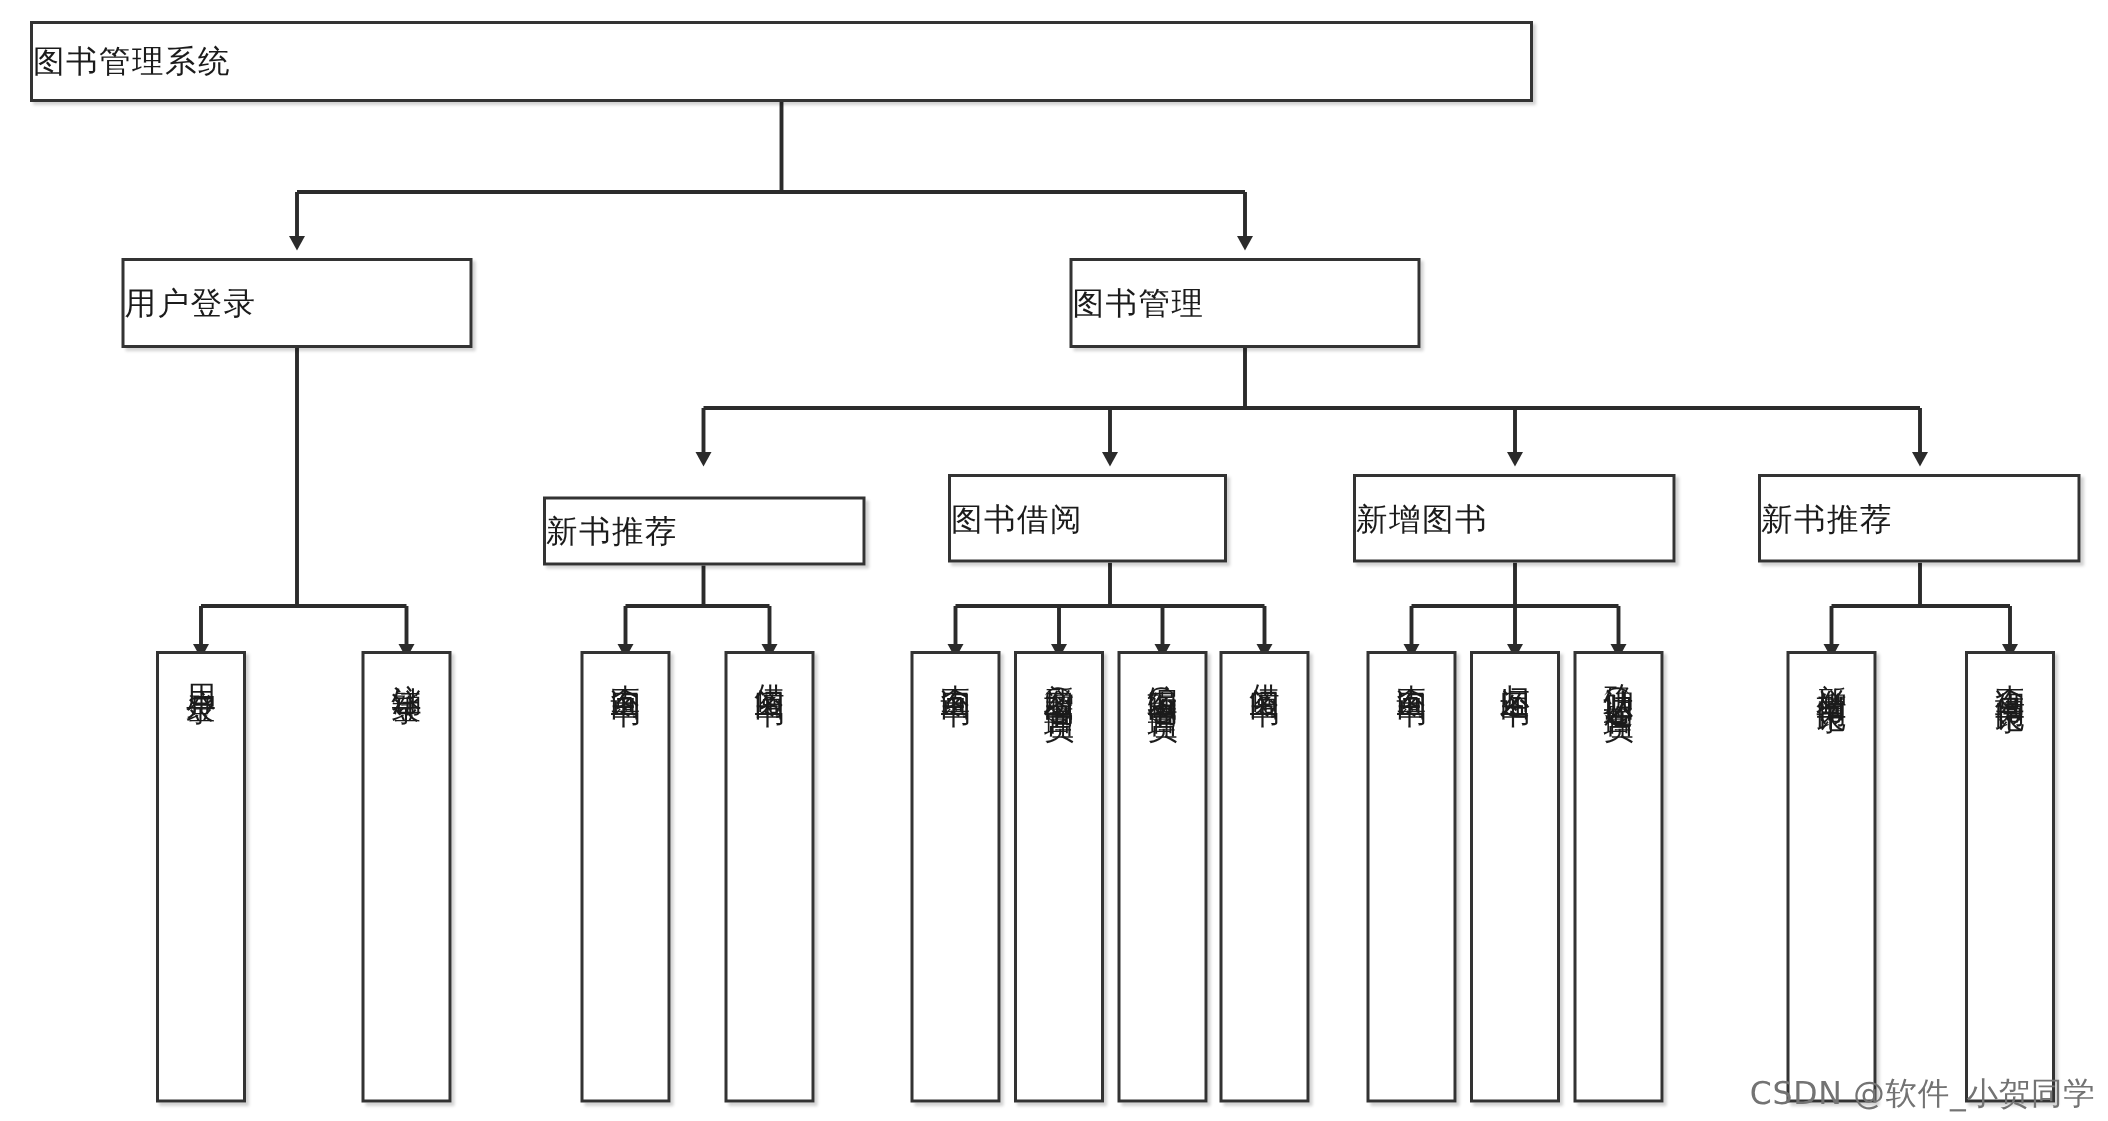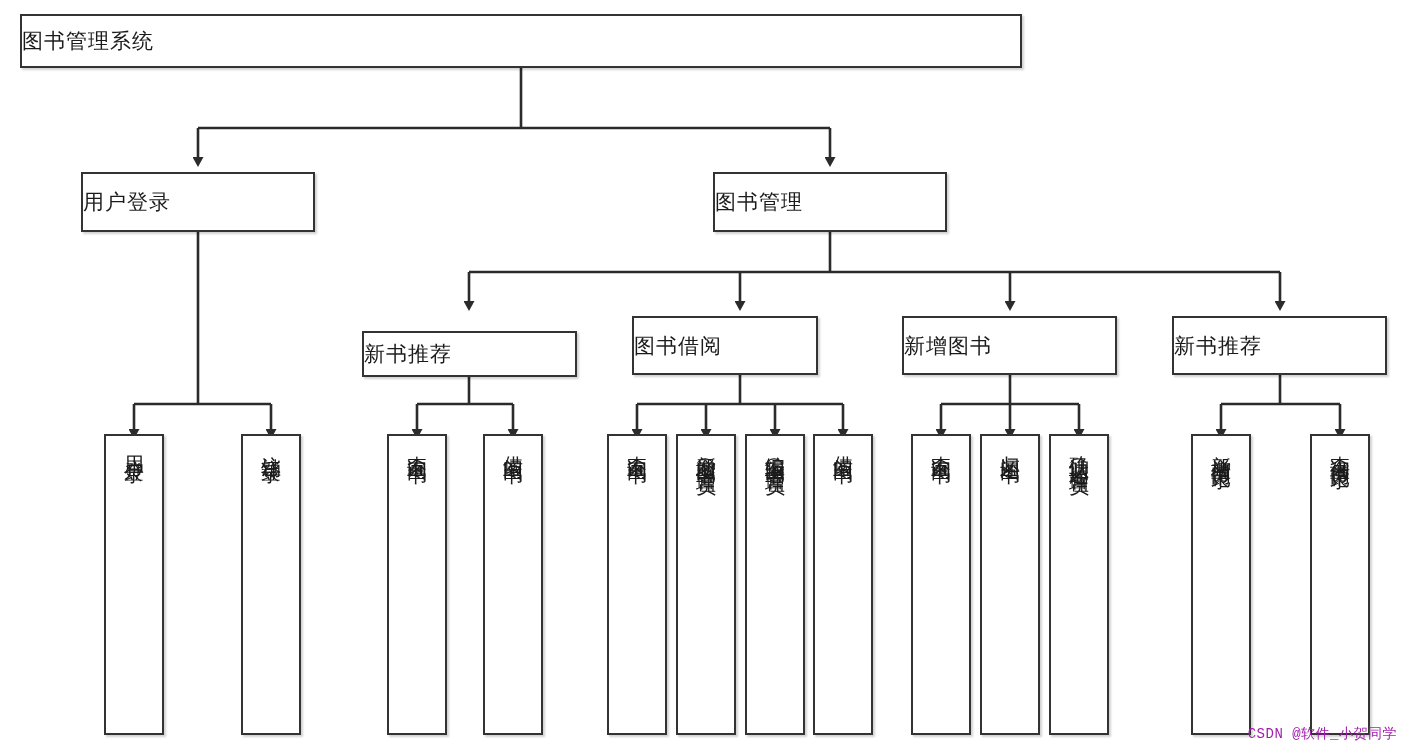--- a/index.html
+++ b/index.html
@@ -37,26 +37,25 @@
   }
   .node-box.vert .vtext{
     writing-mode:vertical-rl;
     text-orientation:upright;
     white-space:nowrap;
   }
   .watermark{
     position:absolute;
     right:8px;
     bottom:4px;
-    font-size:14px;
-    color:#a21caf;
+    font-size:21px;
+    color:#737373;
     letter-spacing:0.5px;
     white-space:nowrap;
     pointer-events:none;
-    font-family:Liberation Mono, monospace;
   }
 </style>
 </head>
 <body>
 
 <div id="diagram-root">
 
   <svg id="flow" viewBox="0 0 1405 747" xmlns="http://www.w3.org/2000/svg">
     <defs>
       <marker id="arrow" markerWidth="10" markerHeight="11" refX="1" refY="5.5" orient="auto" markerUnits="userSpaceOnUse">

